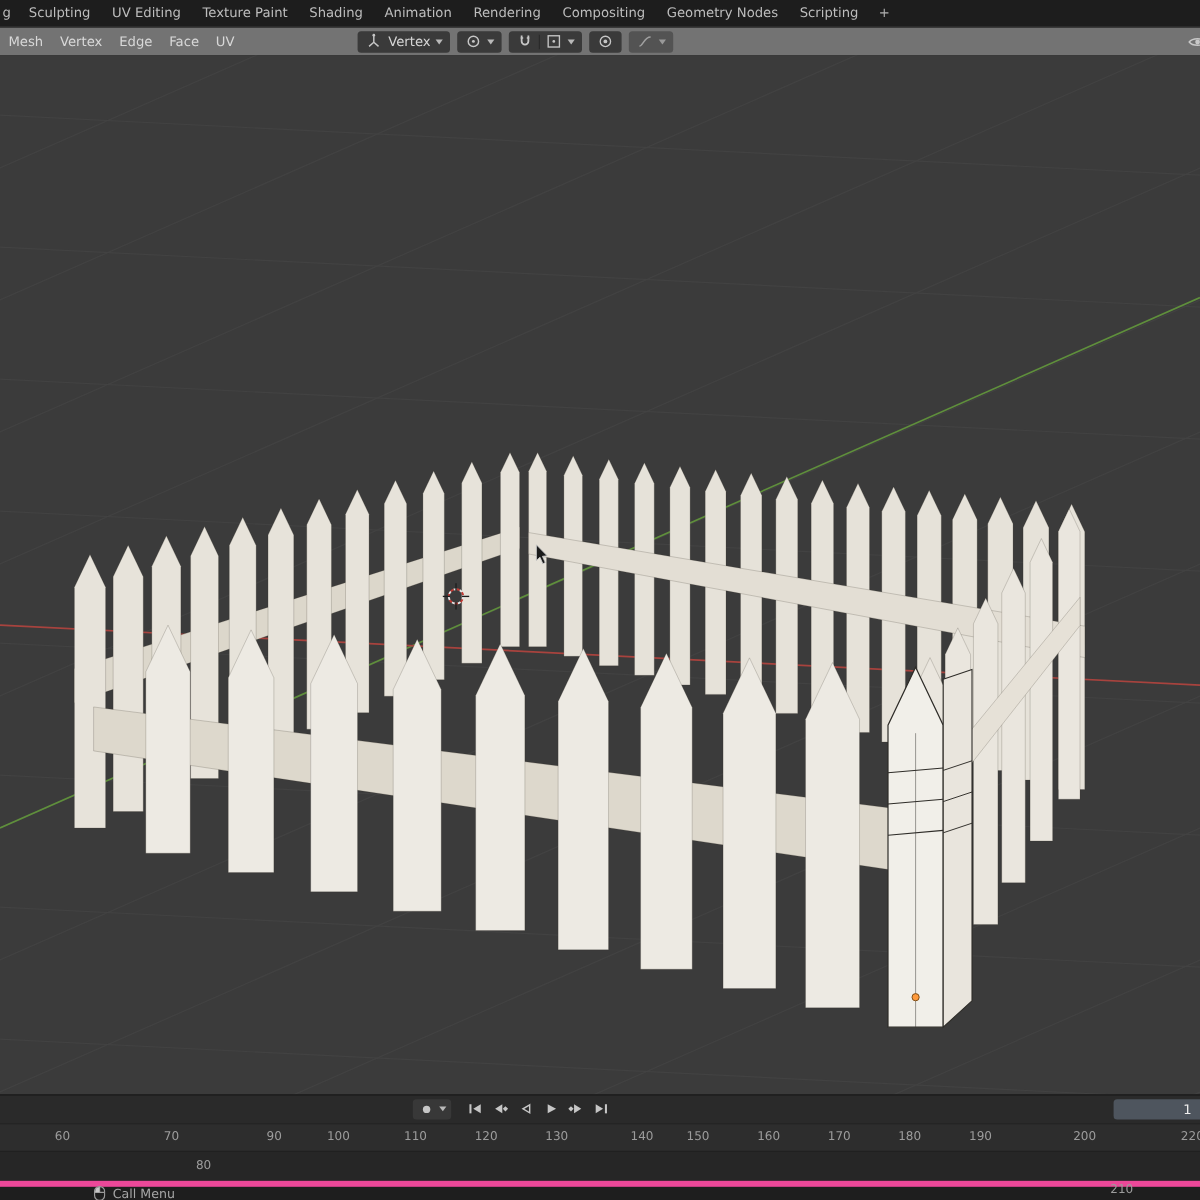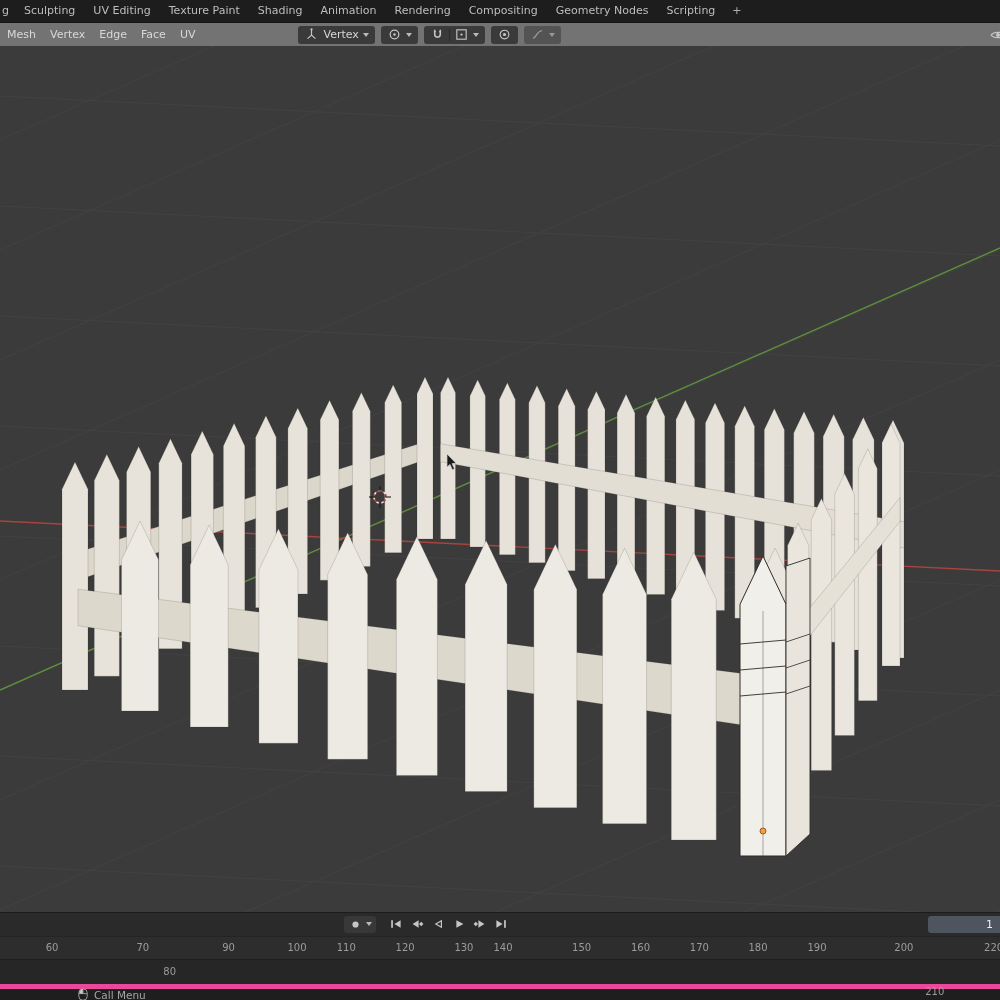--- a/index.html
+++ b/index.html
@@ -289,25 +289,25 @@
     <div class="frame-field">
       <span>1</span>
     </div>
   </div>
 
   <div class="ruler">
       <span class="tick" style="left: 52px;">60</span>
       <span class="tick" style="left: 110.85px; margin-left: 32px;">70</span>
       <span class="tick" style="left: 169.7px; margin-top: 24px;">80</span>
       <span class="tick" style="left: 228.55px;">90</span>
-      <span class="tick" style="left: 297px;">100</span>
+      <span class="tick" style="left: 282px;">100</span>
       <span class="tick" style="left: 346.25px;">110</span>
       <span class="tick" style="left: 405.1px;">120</span>
       <span class="tick" style="left: 463.95px;">130</span>
-      <span class="tick" style="left: 503px;">140</span>
+      <span class="tick" style="left: 535px;">140</span>
       <span class="tick" style="left: 581.65px;">150</span>
       <span class="tick" style="left: 640.5px;">160</span>
       <span class="tick" style="left: 699.35px;">170</span>
       <span class="tick" style="left: 758px;">180</span>
       <span class="tick" style="left: 817.05px;">190</span>
       <span class="tick" style="left: 875.9px; margin-left: 28px;">200</span>
       <span class="tick" style="left: 934.75px; margin-top: 44px;">210</span>
       <span class="tick" style="left: 993.6px;">220</span>
     </div>
   <div class="channel"></div>

